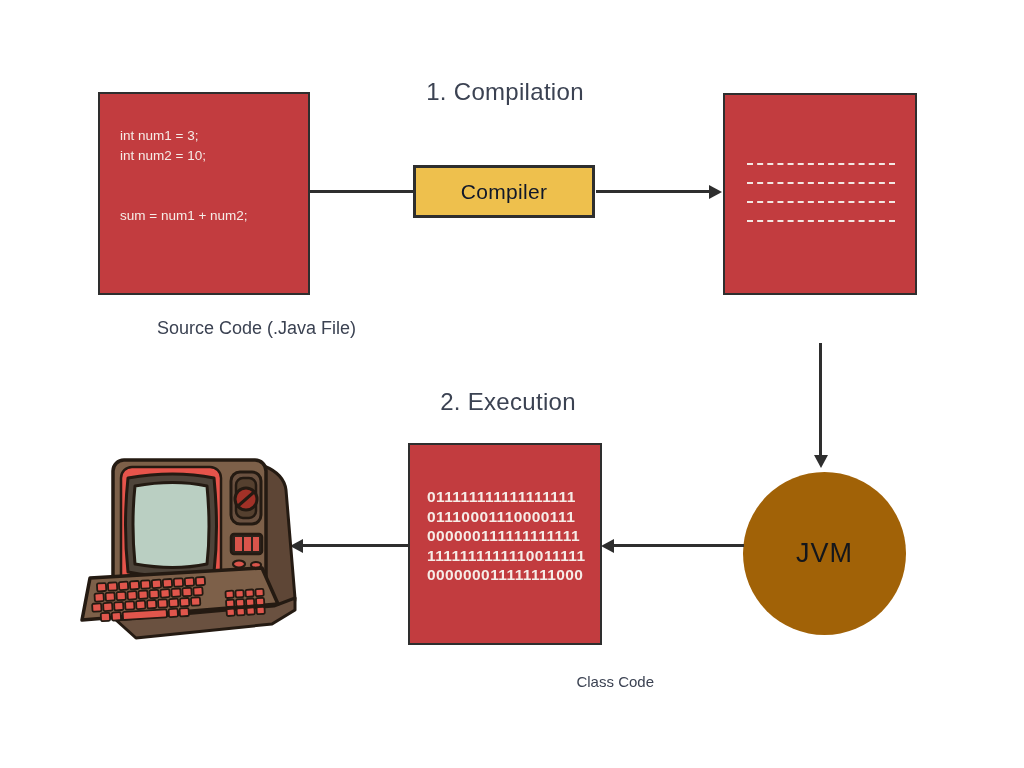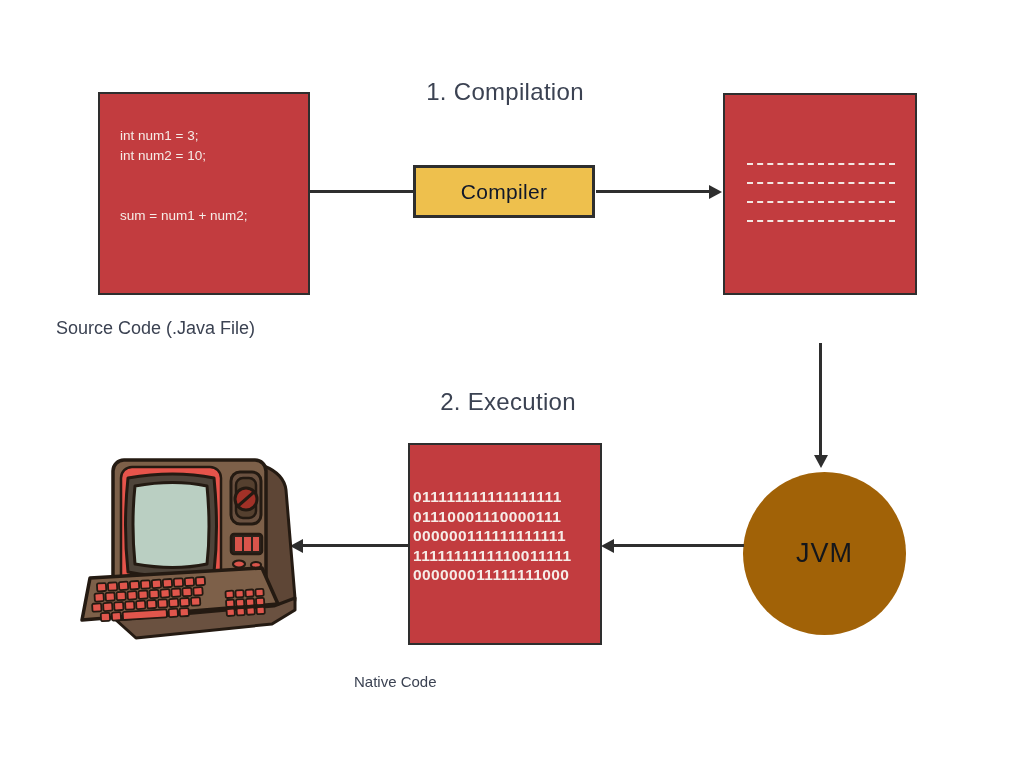--- a/index.html
+++ b/index.html
@@ -14,25 +14,25 @@
   .source-box{left:98px;top:92px;width:212px;height:203px;}
   .code{padding:32px 8px 0 20px;color:#f6ece7;font-size:13.5px;line-height:20px;}
   .code-line{min-height:20px;white-space:pre;}
   .code-line.comment{font-style:italic;}
 
   .byte-box{left:723px;top:93px;width:194px;height:202px;}
   .dashes{padding:68px 0 0 22px;}
   .dash-line{width:148px;border-top:2px dashed #f3e8e3;margin-bottom:17px;}
 
   .native-box{left:408px;top:443px;width:194px;height:202px;}
-  .binary{padding:42px 0 0 3px;color:#f6ece7;font-size:15.5px;line-height:19.5px;
+  .binary{padding:42px 0 0 17px;color:#f6ece7;font-size:15.5px;line-height:19.5px;
     font-weight:600;letter-spacing:.4px;}
   .bin-line{min-height:19.5px;white-space:pre;}
 
-  .label{position:absolute;color:#3b4252;font-size:18px;text-align:left;}
+  .label{position:absolute;color:#3b4252;font-size:18px;text-align:right;}
   .src-label{left:56px;top:318px;width:300px;}
   .byte-label{left:672px;top:318px;width:300px;}
   .native-label{left:354px;top:673px;width:300px;font-size:15px;}
 
   .compiler-box{position:absolute;left:413px;top:165px;width:182px;height:53px;
     background:#eec04d;border:3px solid #2e2e2e;box-sizing:border-box;
     display:flex;align-items:center;justify-content:center;
     font-size:21px;font-weight:500;color:#0f172a;letter-spacing:.3px;}
 
   .jvm{position:absolute;left:743px;top:472px;width:163px;height:163px;border-radius:50%;
@@ -111,21 +111,21 @@
 
   <div class="box native-box">
     <div class="binary">
         <div class="bin-line">011111111111111111</div>
         <div class="bin-line">01110001110000111</div>
         <div class="bin-line">000000111111111111</div>
         <div class="bin-line">1111111111110011111</div>
         <div class="bin-line">000000011111111000</div>
       </div>
   </div>
-  <div class="label native-label">Native Code</div>
+  <div class="label native-label">Class Code</div>
 
   <div class="line h l5"></div>
   <div class="arrow-head ah-left2"></div>
 
   <div class="computer">
     <svg viewBox="0 0 222 200" xmlns="http://www.w3.org/2000/svg">
       <defs>
         <rect id="key" width="9" height="8" rx="1.5" fill="#e0564c" stroke="#241a12" stroke-width="1.8"></rect>
         <rect id="nkey" width="8" height="7" rx="1.5" fill="#e0564c" stroke="#241a12" stroke-width="1.8"></rect>
       </defs>

